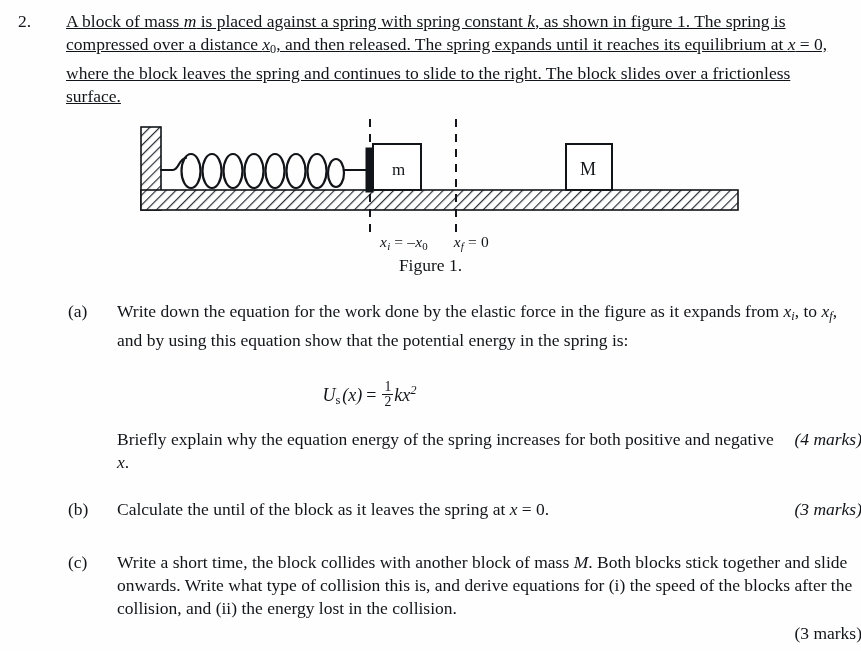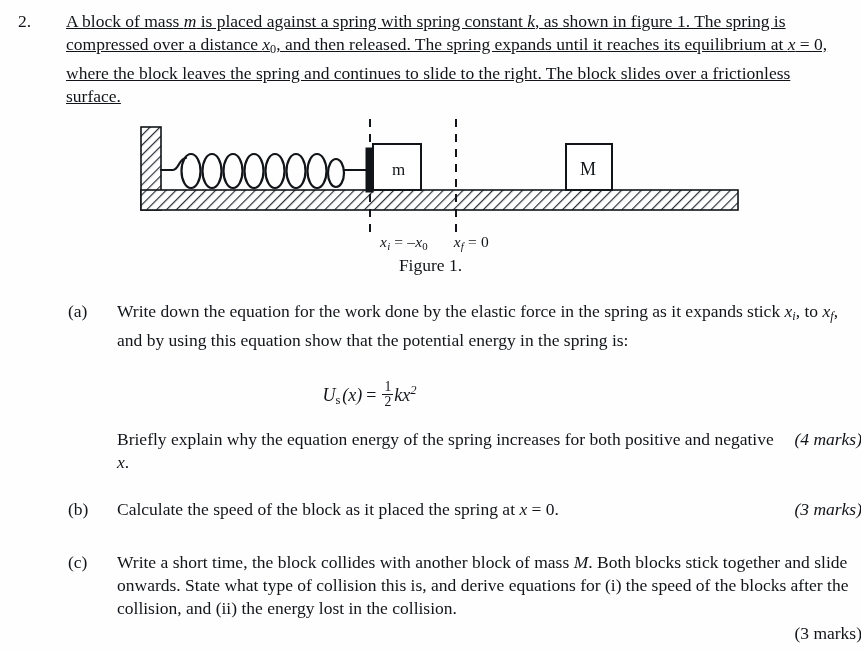--- a/index.html
+++ b/index.html
@@ -208,37 +208,37 @@
   <div style="position:absolute;left:580px;top:159px;font-size:18px;">M</div>
 
   <div id="fig-labels">
     <span class="axis-row"><i class="mi">x</i><span class="sub sub-i">i</span><span> = –</span><i class="mi">x</i><span class="sub">0</span><span class="gap"></span><i class="mi">x</i><span class="sub sub-i">f</span><span> = 0</span></span>
   </div>
 
   <div id="fig-caption">Figure 1.</div>
 
   <div class="qrow part" id="part-a">
     <div class="plabel">(a)</div>
-    <div class="qbody ptext"><span>Write down the equation for the work done by the elastic force in the spring as it expands stick </span><i class="mi">x</i><span class="sub sub-i">i</span><span>, to </span><i class="mi">x</i><span class="sub sub-i">f</span><span>, and by using this equation show that the potential energy in the spring is:</span></div>
+    <div class="qbody ptext"><span>Write down the equation for the work done by the elastic force in the figure as it expands from </span><i class="mi">x</i><span class="sub sub-i">i</span><span>, to </span><i class="mi">x</i><span class="sub sub-i">f</span><span>, and by using this equation show that the potential energy in the spring is:</span></div>
   </div>
 
   <div id="equation">
     <span class="eq-inner"><i class="mi">U</i><span class="sub">s</span><i class="mi" style="padding-left:2px">(x)</i><span style="padding:0 4px">=</span><span class="frac"><span class="num">1</span><span class="den">2</span></span><i class="mi">k</i><i class="mi">x</i><span class="sup">2</span></span>
   </div>
 
   <div class="qrow" style="left:68px; top:428px;">
     <div class="plabel"></div>
     <div class="qbody ptext"><span class="marks marks-right">(4 marks)</span><span>Briefly explain why the equation energy of the spring increases for both positive and negative </span><i class="mi">x</i><span>.</span></div>
   </div>
 
   <div class="qrow part" id="part-b">
     <div class="plabel">(b)</div>
-    <div class="qbody ptext"><span class="marks marks-right">(3 marks)</span><span>Calculate the speed of the block as it placed the spring at </span><i class="mi">x</i><span> = 0.</span></div>
+    <div class="qbody ptext"><span class="marks marks-right">(3 marks)</span><span>Calculate the until of the block as it leaves the spring at </span><i class="mi">x</i><span> = 0.</span></div>
   </div>
 
   <div class="qrow part" id="part-c">
     <div class="plabel">(c)</div>
-    <div class="qbody ptext"><span>Write a short time, the block collides with another block of mass </span><i class="mi">M</i><span>.  Both blocks stick together and slide onwards.  State what type of collision this is, and derive equations for (i) the speed of the blocks after the collision, and (ii) the energy lost in the collision.</span>
+    <div class="qbody ptext"><span>Write a short time, the block collides with another block of mass </span><i class="mi">M</i><span>.  Both blocks stick together and slide onwards.  Write what type of collision this is, and derive equations for (i) the speed of the blocks after the collision, and (ii) the energy lost in the collision.</span>
       <div class="clearline" style="text-align:right; margin-top:1px;"><span class="marks marks-roman">(3 marks)</span></div>
     </div>
   </div>
 
 </div>
 
 </body></html>

